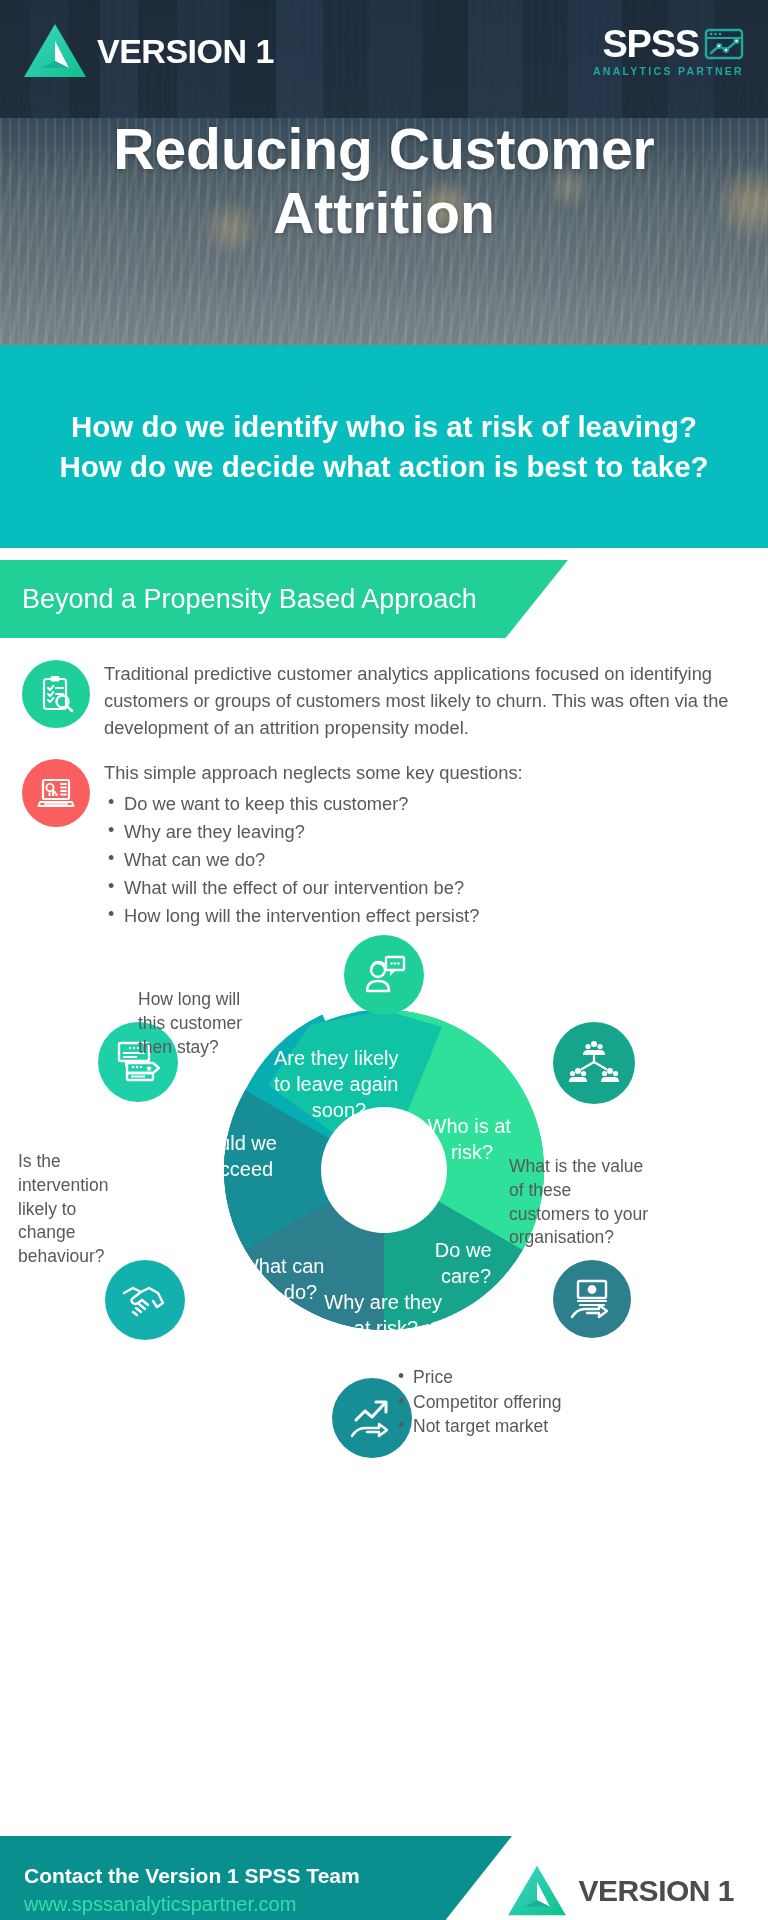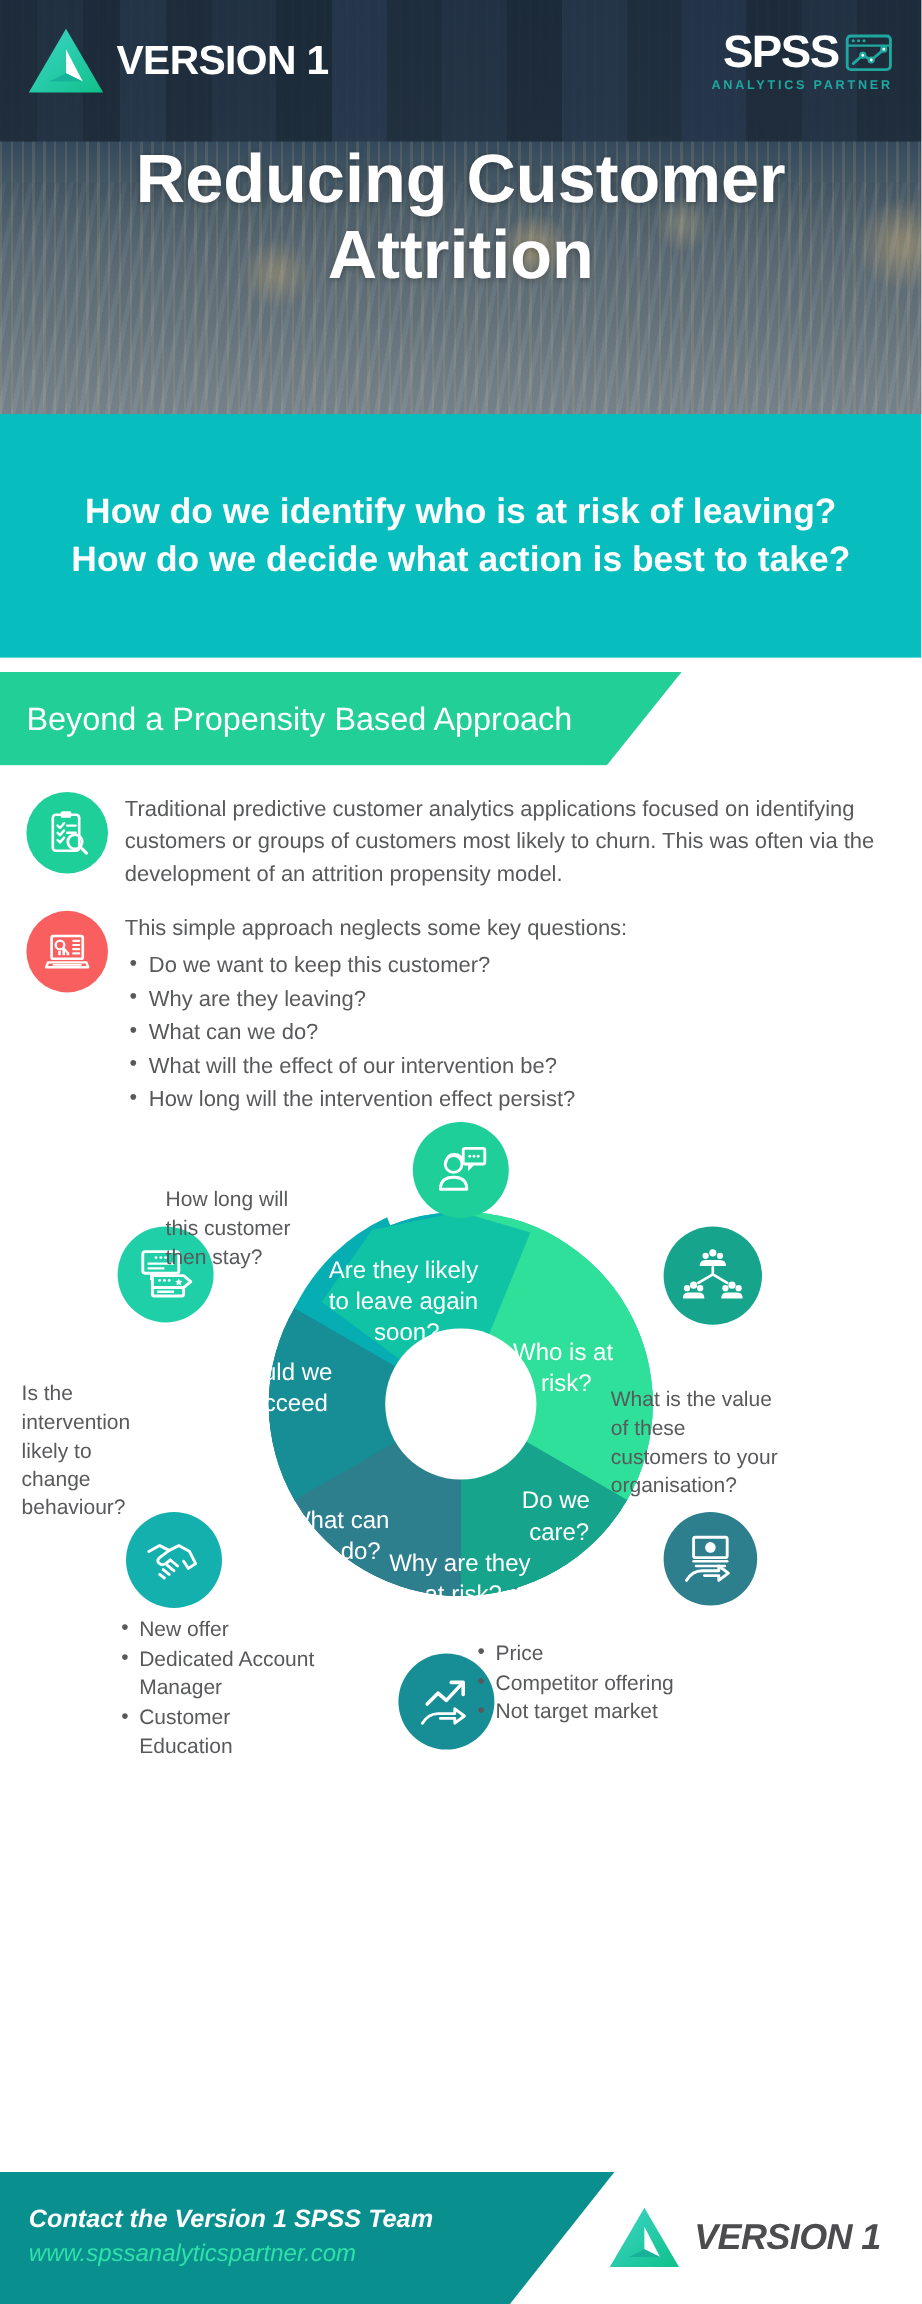--- a/index.html
+++ b/index.html
@@ -177,21 +177,21 @@
     color: #58595b; font-size: 17.5px; line-height: 1.4;
     position: relative; padding-left: 18px;
   }
   .callout-bul li::before {
     content: "\2022"; position: absolute; left: 3px; top: -1px; color: #58595b;
   }
 
   
   .footer {
     position: absolute; left: 0; bottom: 0;
-    width: 768px; height: 110px; background: #ffffff; font-style: italic;
+    width: 768px; height: 84px; background: #ffffff;
   }
   .footer-slab {
     position: absolute; left: 0; top: 0; height: 110px; width: 512px;
     background: #0a8f8f;
     clip-path: polygon(0 0, 100% 0, 83% 100%, 0 100%);
   }
   .footer-text {
     position: absolute; left: 24px; top: 26px; z-index: 2;
   }
   .footer-title {
@@ -486,25 +486,20 @@
       </svg>
     </div>
 
     <div class="callout" style="left:138px; top:53px; width:130px;">How long will this customer then stay?</div>
 
 
     <div class="callout" style="left:18px; top:215px; width:118px;">Is the intervention likely to change behaviour?</div>
 
     <div class="callout" style="left:497px; top:220px; width:146px;margin-left:12px;">What is the value of these customers to your organisation?</div>
 
-    <ul class="callout-bul" style="position:absolute; left:98px; top:410px; width:175px;">
-      <li>New offer</li>
-      <li>Dedicated Account Manager</li>
-      <li>Customer Education</li>
-    </ul>
 
     <ul class="callout-bul" style="position:absolute; left:395px; top:430px; width:190px;">
       <li>Price</li>
       <li>Competitor offering</li>
       <li>Not target market</li>
     </ul>
   </div>
 
   <div class="footer">
     <div class="footer-slab"></div>

